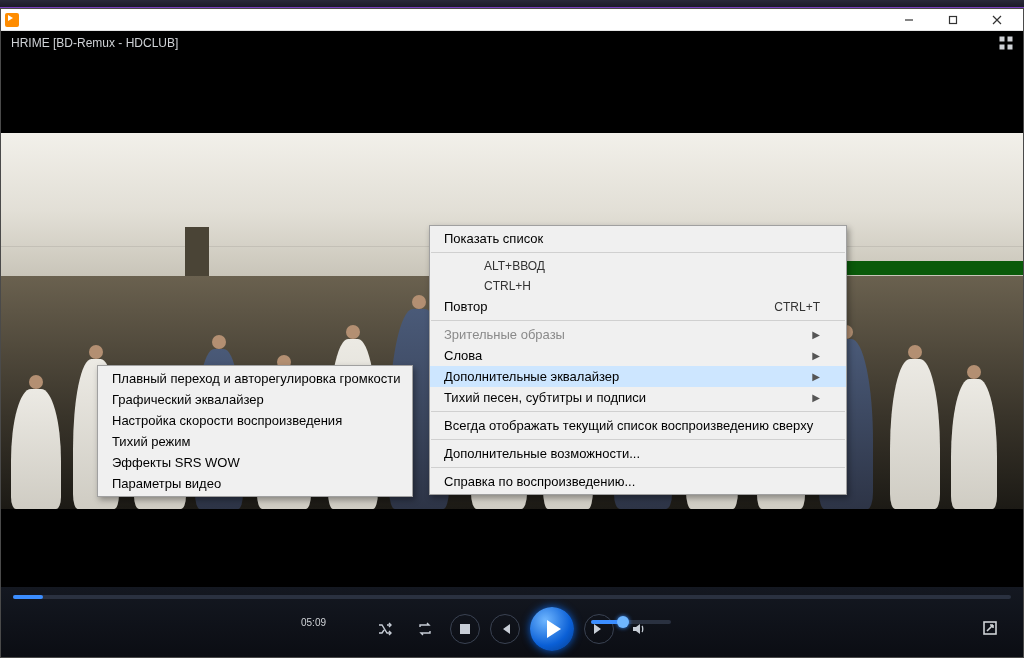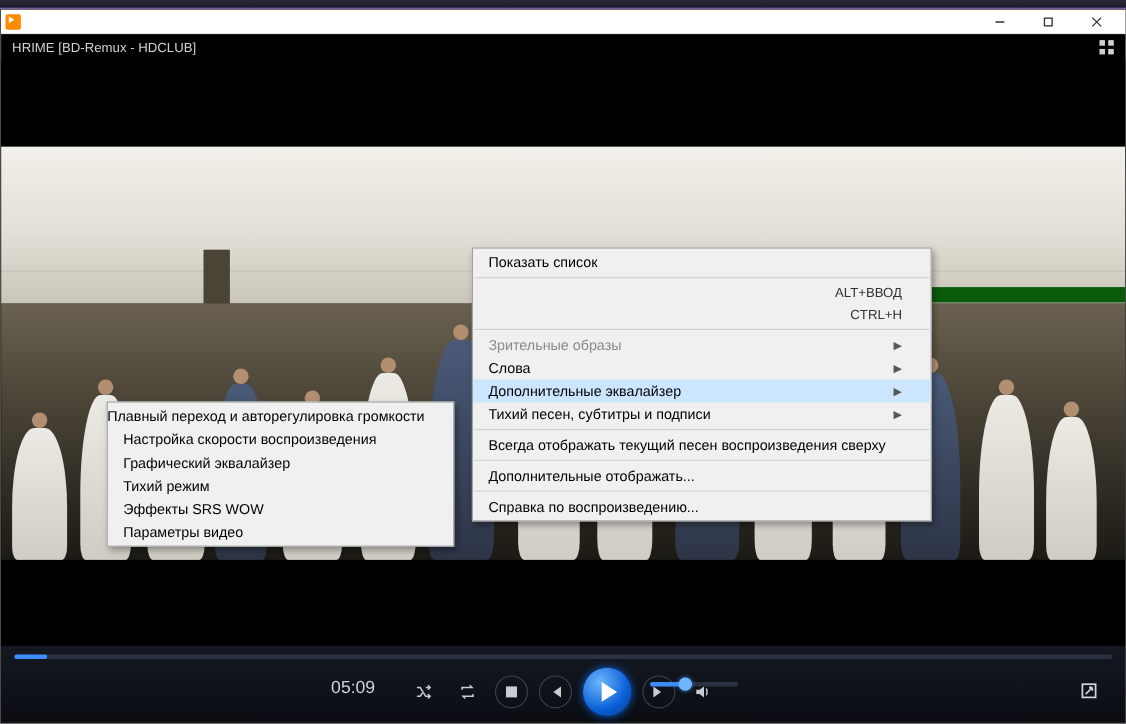--- a/index.html
+++ b/index.html
@@ -30,33 +30,33 @@
   .floor { position:absolute; top:38%; left:0; right:0; bottom:0; background: linear-gradient(#6a614f 0%, #39342a 60%, #1c1a15 100%); }
   .ticker { position:absolute; top:34%; right:0; width:30%; height:14px; background:#0a5a0a; }
   .crowd { position:absolute; top:42%; left:0; right:0; bottom:0; }
   .person { position:absolute; bottom:0; border-radius: 40% 40% 10% 10% / 60% 60% 10% 10%; }
   .shirt-w { background: linear-gradient(#eceae4,#cfccc3); }
   .shirt-b { background: linear-gradient(#4a5a78,#2d3446); }
   .head { position:absolute; top:-14px; left:50%; transform:translateX(-50%); width:14px; height:14px; border-radius:50%; background:#b38f72; }
 
   
   .ctx { position: absolute; background: #f0f0f0; border: 1px solid #a0a0a0; box-shadow: 2px 3px 6px rgba(0,0,0,.35); font-size: 13px; color: #000; padding: 2px 0; }
-  .ctx-item { display: flex; align-items: center; padding: 3px 26px 3px 14px; white-space: nowrap; cursor: default; justify-content: flex-end; }
+  .ctx-item { display: flex; align-items: center; padding: 3px 26px 3px 14px; white-space: nowrap; cursor: default; }
   .ctx-item.sel { background: #cde6ff; }
   .ctx-item.dis { color: #8a8a8a; }
   .ctx-label { flex: 1; }
   .ctx-sc { color: #333; padding-left: 40px; font-size: 12px; }
   .ctx-ar { color: #555; padding-left: 10px; font-size: 10px; }
   .ctx-sep { height: 1px; background: #d0d0d0; margin: 3px 1px; }
 
   
   .controls { position:absolute; left:0; right:0; bottom:0; height:70px; background: linear-gradient(#141821,#0b0d13); }
   .seek { position:absolute; top:8px; left:12px; right:12px; height:4px; background:#2a3140; border-radius:2px; }
   .seek-fill { position:absolute; top:0; left:0; height:100%; background:#3b8dff; border-radius:2px; }
-  .time { position:absolute; left:300px; top:30px; color:#cfd2d6; font-size:16px; }
+  .time { position:absolute; left:300px; top:30px; color:#cfd2d6; font-size:10px; }
   .center { position:absolute; left:50%; top:20px; transform:translateX(-50%); display:flex; align-items:center; gap:10px; }
   .cbtn { width:30px; height:30px; border-radius:50%; display:flex; align-items:center; justify-content:center; color:#c7cdd6; cursor:pointer; }
   .cbtn.ring { border:1px solid #3a4252; }
   .play-big { width:44px; height:44px; border-radius:50%; background: radial-gradient(circle at 35% 30%, #6fb6ff, #0a5fd6 60%, #063a86); display:flex; align-items:center; justify-content:center; box-shadow: 0 0 8px #0a5fd6; cursor:pointer; }
   .play-big::after { content:""; margin-left:4px; border-left:14px solid #fff; border-top:9px solid transparent; border-bottom:9px solid transparent; }
   .stop-sq { width:10px; height:10px; background:#c7cdd6; }
   .vol { position:absolute; left:590px; top:33px; display:flex; align-items:center; gap:10px; color:#c7cdd6; }
   .vol-track { width:80px; height:4px; background:#2a3140; position:relative; border-radius:2px; }
   .vol-fill { position:absolute; left:0; top:0; height:100%; background:#3b8dff; border-radius:2px; }
   .vol-thumb { position:absolute; top:-4px; width:12px; height:12px; border-radius:50%; background:#6fb6ff; box-shadow:0 0 4px #3b8dff; }
@@ -171,60 +171,64 @@
         <div class="ctx-item">
           <span class="ctx-label">Показать список</span>
         </div>
         <div class="ctx-sep"></div>
         <div class="ctx-item">
           <span class="ctx-sc">ALT+ВВОД</span>
         </div>
         <div class="ctx-item">
           <span class="ctx-sc">CTRL+H</span>
         </div>
+        <div class="ctx-item">
+          <span class="ctx-label">Повтор</span>
+          <span class="ctx-sc">CTRL+T</span>
+        </div>
         <div class="ctx-sep"></div>
         <div class="ctx-item dis">
           <span class="ctx-label">Зрительные образы</span>
           <span class="ctx-ar">▶</span>
         </div>
         <div class="ctx-item">
           <span class="ctx-label">Слова</span>
           <span class="ctx-ar">▶</span>
         </div>
         <div class="ctx-item sel">
           <span class="ctx-label">Дополнительные эквалайзер</span>
           <span class="ctx-ar">▶</span>
         </div>
         <div class="ctx-item">
           <span class="ctx-label">Тихий песен, субтитры и подписи</span>
           <span class="ctx-ar">▶</span>
         </div>
         <div class="ctx-sep"></div>
         <div class="ctx-item">
-          <span class="ctx-label">Всегда отображать текущий песен воспроизведения сверху</span>
-        </div>
-        <div class="ctx-sep"></div>
-        <div class="ctx-item">
-          <span class="ctx-label">Дополнительные отображать...</span>
+          <span class="ctx-label">Всегда отображать текущий список воспроизведению сверху</span>
+        </div>
+        <div class="ctx-sep"></div>
+        <div class="ctx-item">
+          <span class="ctx-label">Дополнительные возможности...</span>
         </div>
         <div class="ctx-sep"></div>
         <div class="ctx-item">
           <span class="ctx-label">Справка по воспроизведению...</span>
         </div>
       </div>
 
     <div class="ctx" id="ctx-sub" style="left:96px; top:334px; width:316px;">
         <div class="ctx-item">
           <span class="ctx-label">Плавный переход и авторегулировка громкости</span>
         </div>
         <div class="ctx-item">
+          <span class="ctx-label">Графический эквалайзер</span>
+        </div>
+        <div class="ctx-item">
           <span class="ctx-label">Настройка скорости воспроизведения</span>
-        </div>
-        <div class="ctx-item">
-          <span class="ctx-label">Графический эквалайзер</span>
         </div>
         <div class="ctx-item">
           <span class="ctx-label">Тихий режим</span>
         </div>
         <div class="ctx-item">
           <span class="ctx-label">Эффекты SRS WOW</span>
         </div>
         <div class="ctx-item">
           <span class="ctx-label">Параметры видео</span>
         </div>

